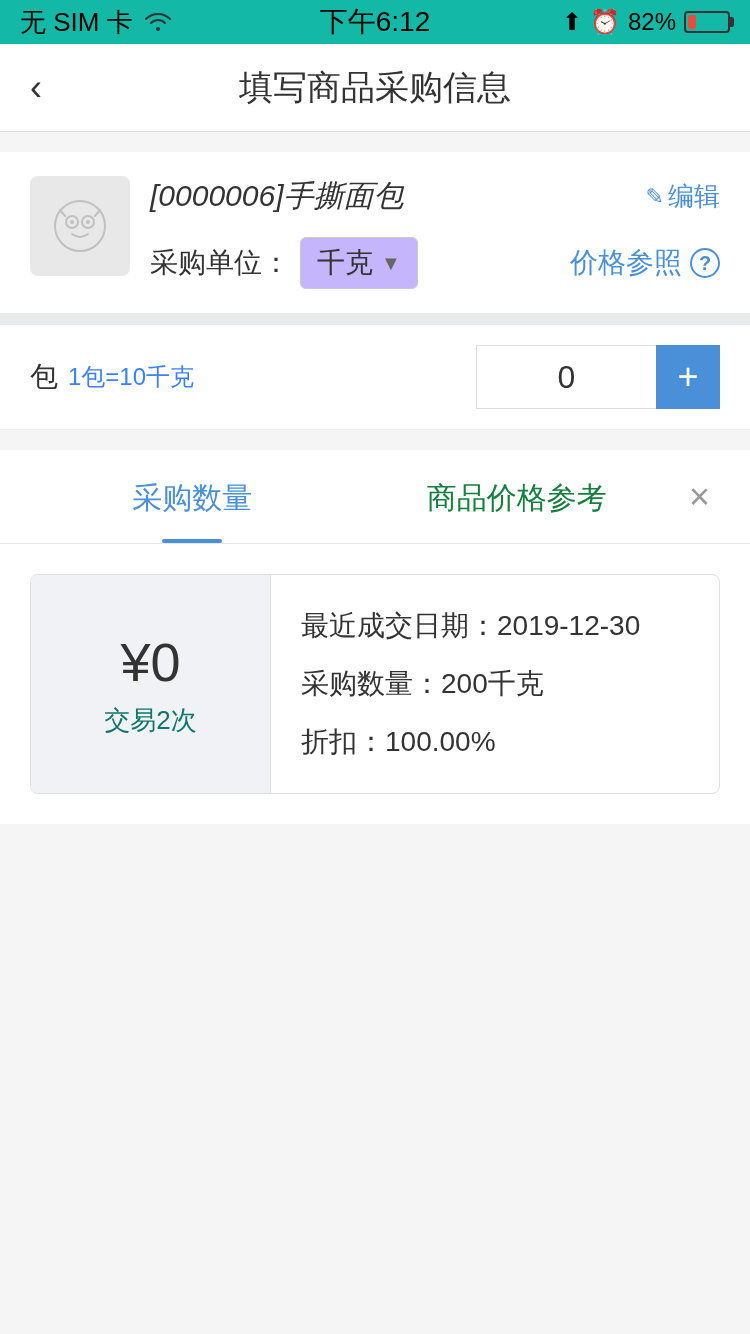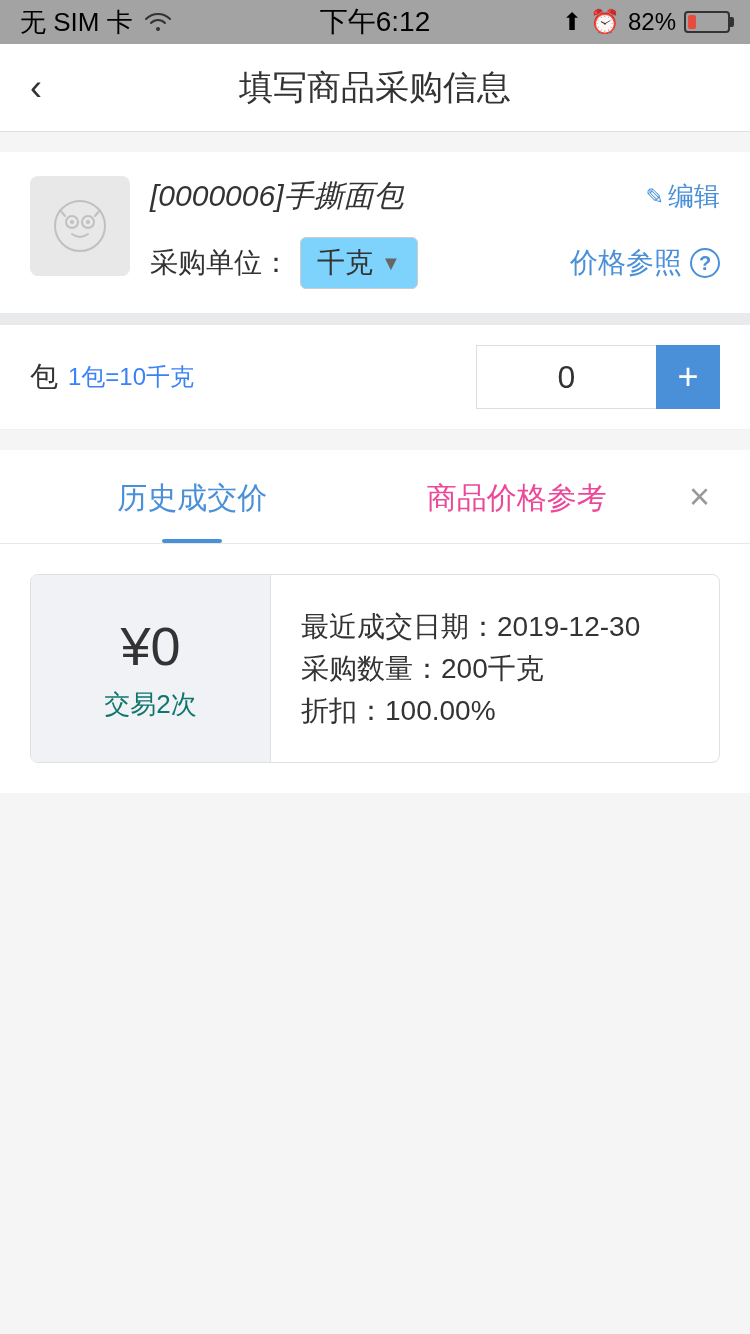--- a/index.html
+++ b/index.html
@@ -9,21 +9,21 @@
       min-height: 1334px;
       font-family: -apple-system, "PingFang SC", "Helvetica Neue", Arial, sans-serif;
       background: #f5f5f5;
       overflow-x: hidden;
     }
 
     
     .status-bar {
       width: 750px;
       height: 44px;
-      background: #a3a3a3;
+      background: #14b8a6;
       display: flex;
       align-items: center;
       justify-content: space-between;
       padding: 0 20px;
       font-size: 26px;
     }
     .status-left {
       display: flex;
       align-items: center;
       gap: 10px;
@@ -158,21 +158,21 @@
     .purchase-label {
       font-size: 28px;
       color: #333;
     }
     .unit-select {
       display: flex;
       align-items: center;
       border: 1px solid #ccc;
       border-radius: 6px;
       padding: 6px 16px;
-      background: #7dd3fc;
+      background: #c4b5fd;
       font-size: 28px;
       color: #333;
       gap: 8px;
       cursor: pointer;
     }
     .unit-arrow {
       font-size: 20px;
       color: #666;
     }
     .price-ref {
@@ -263,21 +263,21 @@
       align-items: center;
       border-bottom: 1px solid #e8e8e8;
       padding: 0 30px;
       position: relative;
     }
     .tab-item {
       flex: 1;
       text-align: center;
       padding: 28px 0 24px;
       font-size: 30px;
-      color: #ec4899;
+      color: #15803d;
       position: relative;
       cursor: pointer;
     }
     .tab-item.active {
       color: #4a90d9;
     }
     .tab-item.active::after {
       content: '';
       position: absolute;
       bottom: 0;
@@ -324,20 +324,21 @@
       font-size: 26px;
       color: #0f766e;
       margin-top: 10px;
     }
     .price-right {
       flex: 1;
       padding: 30px 30px;
       display: flex;
       flex-direction: column;
       justify-content: center;
+      gap: 16px;
     }
     .price-detail-row {
       font-size: 28px;
       color: #333;
       line-height: 1.5;
     }
 
     
     .main-content {
       background: #f5f5f5;
@@ -428,21 +429,21 @@
       <span>+</span>
     </div>
   </div>
 </div>
 
 <div class="main-content">
 
   <div class="tab-section">
     <div class="tab-header">
       <div class="tab-item active">
-        <span>历史成交价</span>
+        <span>采购数量</span>
       </div>
       <div class="tab-item">
         <span>商品价格参考</span>
       </div>
       <div class="tab-close">
         <span>×</span>
       </div>
     </div>
 
     <div class="price-card-container">

